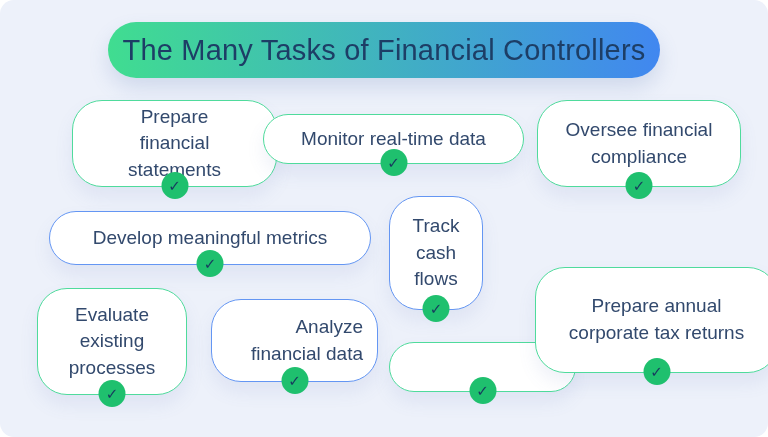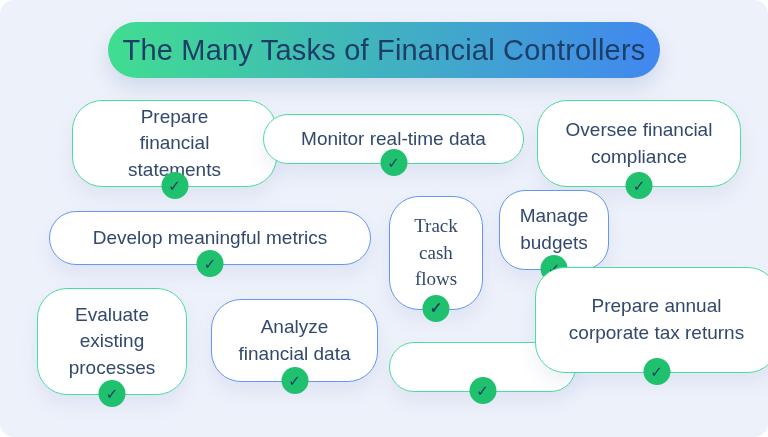--- a/index.html
+++ b/index.html
@@ -72,21 +72,21 @@
     line-height: 1;
   }
   
   .c1  { left: 42px;  top: 100px; width: 205px; height: 87px;  padding: 0 28px; margin-left: 30px; }
   .c2  { left: 263px; top: 114px; width: 261px; height: 50px; }
   .c3  { left: 537px; top: 100px; width: 204px; height: 87px;  padding: 0 0; }
   .c4  { left: 49px;  top: 211px; width: 322px; height: 54px; }
   .c5  { left: 389px; top: 196px; width: 94px;  height: 114px; padding: 0 6px; }
   .c6  { left: 499px; top: 190px; width: 110px; height: 80px;  padding: 0 6px; border-radius: 26px; }
   .c7  { left: 37px;  top: 288px; width: 150px; height: 107px; padding: 0 8px; }
-  .c8  { left: 211px; top: 299px; width: 167px; height: 83px;  padding: 0 10px; }
+  .c8  { left: 211px; top: 299px; width: 167px; height: 83px;  padding: 0 10px; text-align: right; }
   .c9  { left: 389px; top: 342px; width: 187px; height: 50px; }
   .c10 { left: 535px; top: 267px; width: 243px; height: 106px; padding: 10px 12px; }
 </style>
 </head>
 <body>
 
 <div class="canvas">
 
   <div class="banner">
     <span class="title">The Many Tasks of Financial Controllers</span>
@@ -105,29 +105,25 @@
   <div class="card c3" style="border-color: rgb(79, 219, 156);">
     <span class="label">Oversee financial compliance</span>
     <span class="check-badge">✓</span>
   </div>
 
   <div class="card c4 pill" style="border-color: rgb(100, 150, 243);">
     <span class="label">Develop meaningful metrics</span>
     <span class="check-badge">✓</span>
   </div>
 
-  <div class="card c5" style="border-color: rgb(100, 150, 243); font-family: Liberation Serif, serif;">
+  <div class="card c5" style="border-color: rgb(100, 150, 243);">
     <span class="label">Track cash flows</span>
     <span class="check-badge">✓</span>
   </div>
 
-  <div class="card c6" style="border-color: rgb(100, 150, 243);">
-    <span class="label">Manage budgets</span>
-    <span class="check-badge">✓</span>
-  </div>
 
   <div class="card c7" style="border-color: rgb(79, 219, 156);">
     <span class="label">Evaluate existing processes</span>
     <span class="check-badge">✓</span>
   </div>
 
   <div class="card c8" style="border-color: rgb(100, 150, 243);">
     <span class="label">Analyze financial data</span>
     <span class="check-badge">✓</span>
   </div>

